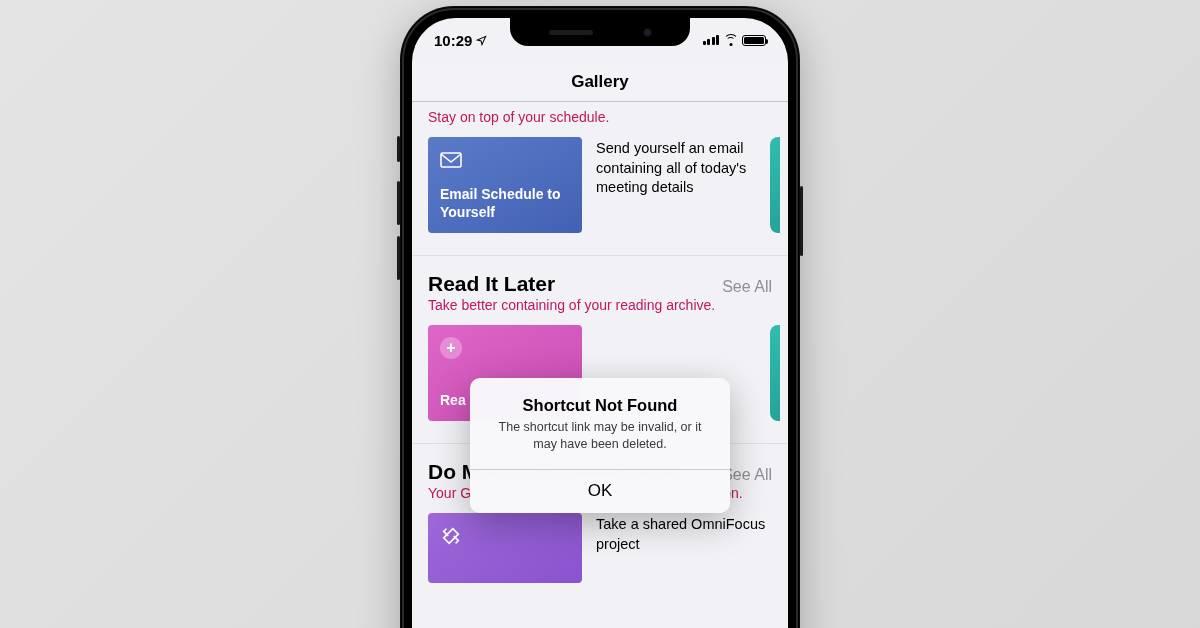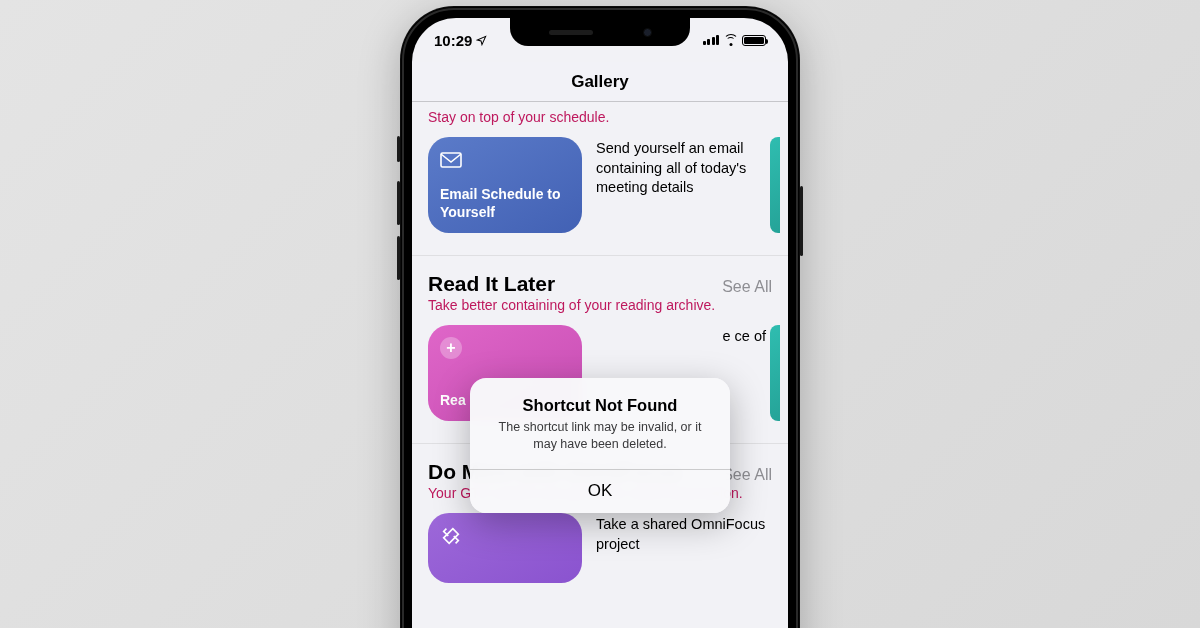--- a/index.html
+++ b/index.html
@@ -116,21 +116,21 @@
   .section { padding: 8px 16px 4px; border-top: 0.5px solid rgba(0,0,0,0.08); margin-top:4px;}
   .section:first-child{ border-top:none; margin-top:-10px;}
   .sec-head { display:flex; justify-content:space-between; align-items:flex-end; }
   .sec-title { font-size:21px; font-weight:700; color:#000; }
   .sec-seeall { font-size:16px; color:#8e8e93; }
   .sec-sub { font-size:14px; color:#be185d; margin-top:1px; }
   .row { display:flex; gap:14px; margin-top:12px; align-items:flex-start;}
   .tile {
     width: 154px;
     height: 96px;
-    border-radius: 21px;
+    border-radius: 4px;
     padding: 12px;
     color:#fff;
     display:flex;
     flex-direction:column;
     justify-content:space-between;
     flex-shrink:0;
     position:relative;
   }
   .tile.blue { background: linear-gradient(150deg,#5b7bc9,#4261b4); }
   .tile.pink { background: linear-gradient(150deg,#df66c8,#c74db3); }
@@ -141,21 +141,21 @@
   .peek-tile { position:absolute; right:-8px; top:0; width:10px; height:96px; border-radius: 8px 0 0 8px; background: linear-gradient(150deg,#2fbdb0,#25a398);}
   .section .row { position:relative; }
   
   .alert {
     position:absolute;
     left:50%;
     top: 360px;
     transform: translateX(-50%);
     width: 260px;
     background: rgba(248,248,250,0.98);
-    border-radius: 16px;
+    border-radius: 10px;
     box-shadow: 0 10px 36px rgba(0,0,0,0.28);
     z-index:60;
     overflow:hidden;
     backdrop-filter: blur(6px);
   }
   .alert-body { padding: 18px 16px 16px; text-align:center; }
   .alert-title { font-size:16.5px; font-weight:600; color:#000; }
   .alert-msg { font-size:12.5px; color:#3a3a3c; margin-top:4px; line-height:1.35;}
   .alert-btn {
     border-top:0.5px solid rgba(0,0,0,0.18);
@@ -243,23 +243,20 @@
           <div class="sec-seeall">See All</div>
         </div>
         <div class="sec-sub">Take better containing of your reading archive.</div>
         <div class="row">
           <div class="tile pink">
             <div class="tile-icon">
               <div class="plus-circle">+</div>
             </div>
             <div class="tile-label">Rea</div>
           </div>
-          <div class="row-desc" style="text-align:right; padding-right:6px;">
-            <span>e ce of</span>
-          </div>
           <div class="peek-tile"></div>
         </div>
       </div>
 
       <div class="section" style="margin-top:18px; padding-top:16px;">
         <div class="sec-head">
           <div class="sec-title">Do More with OmniFocus</div>
           <div class="sec-seeall">See All</div>
         </div>
         <div class="sec-sub">Your GTD system just got some sweet automation.</div>

